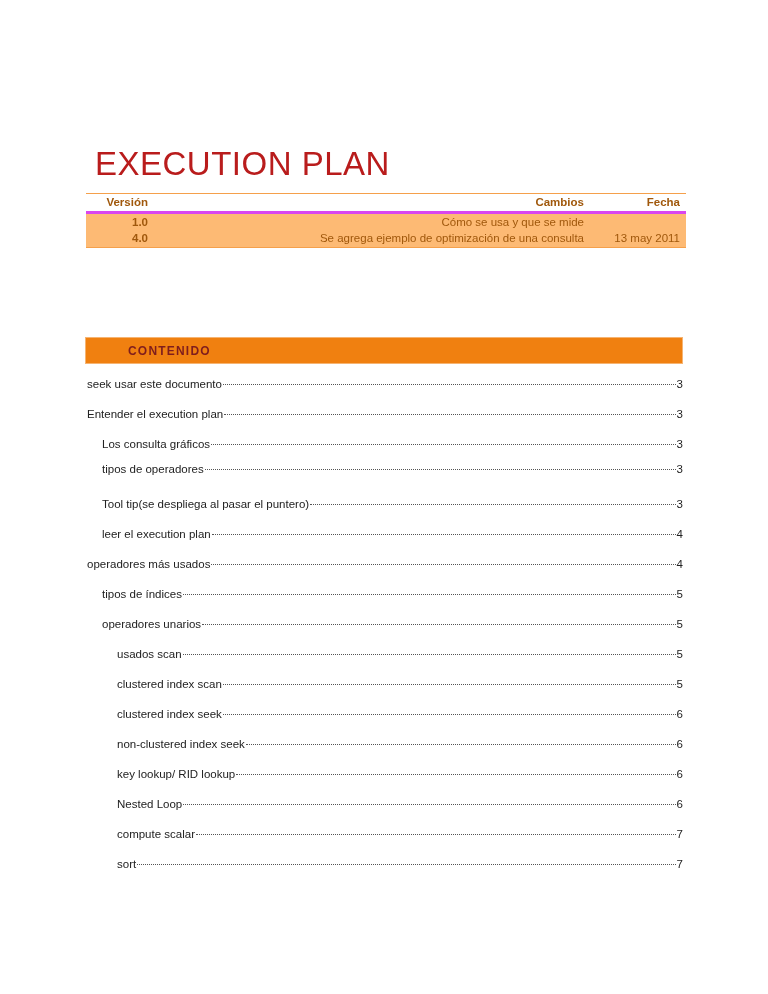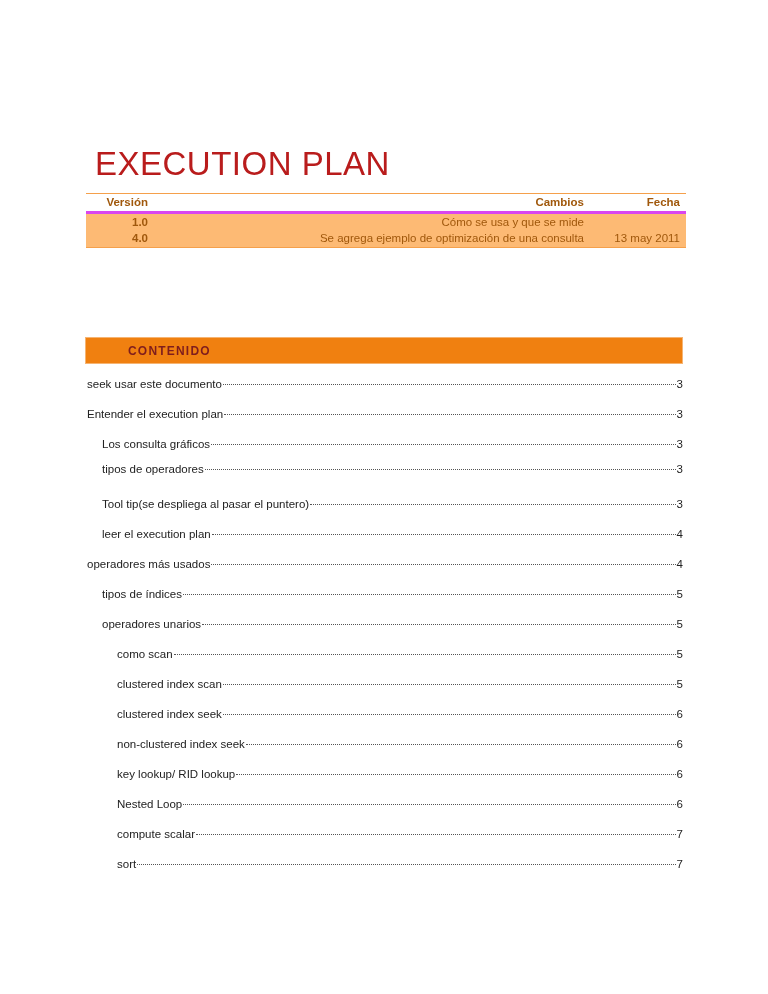--- a/index.html
+++ b/index.html
@@ -121,21 +121,21 @@
     <span class="t">tipos de índices</span>
     <span class="leader"></span>
     <span class="p">5</span>
   </div>
   <div class="toc-entry lvl2" style="top:617px">
     <span class="t">operadores unarios</span>
     <span class="leader"></span>
     <span class="p">5</span>
   </div>
   <div class="toc-entry lvl3" style="top:647px">
-    <span class="t">como scan</span>
+    <span class="t">usados scan</span>
     <span class="leader"></span>
     <span class="p">5</span>
   </div>
   <div class="toc-entry lvl3" style="top:677px">
     <span class="t">clustered index scan</span>
     <span class="leader"></span>
     <span class="p">5</span>
   </div>
   <div class="toc-entry lvl3" style="top:707px">
     <span class="t">clustered index seek</span>

